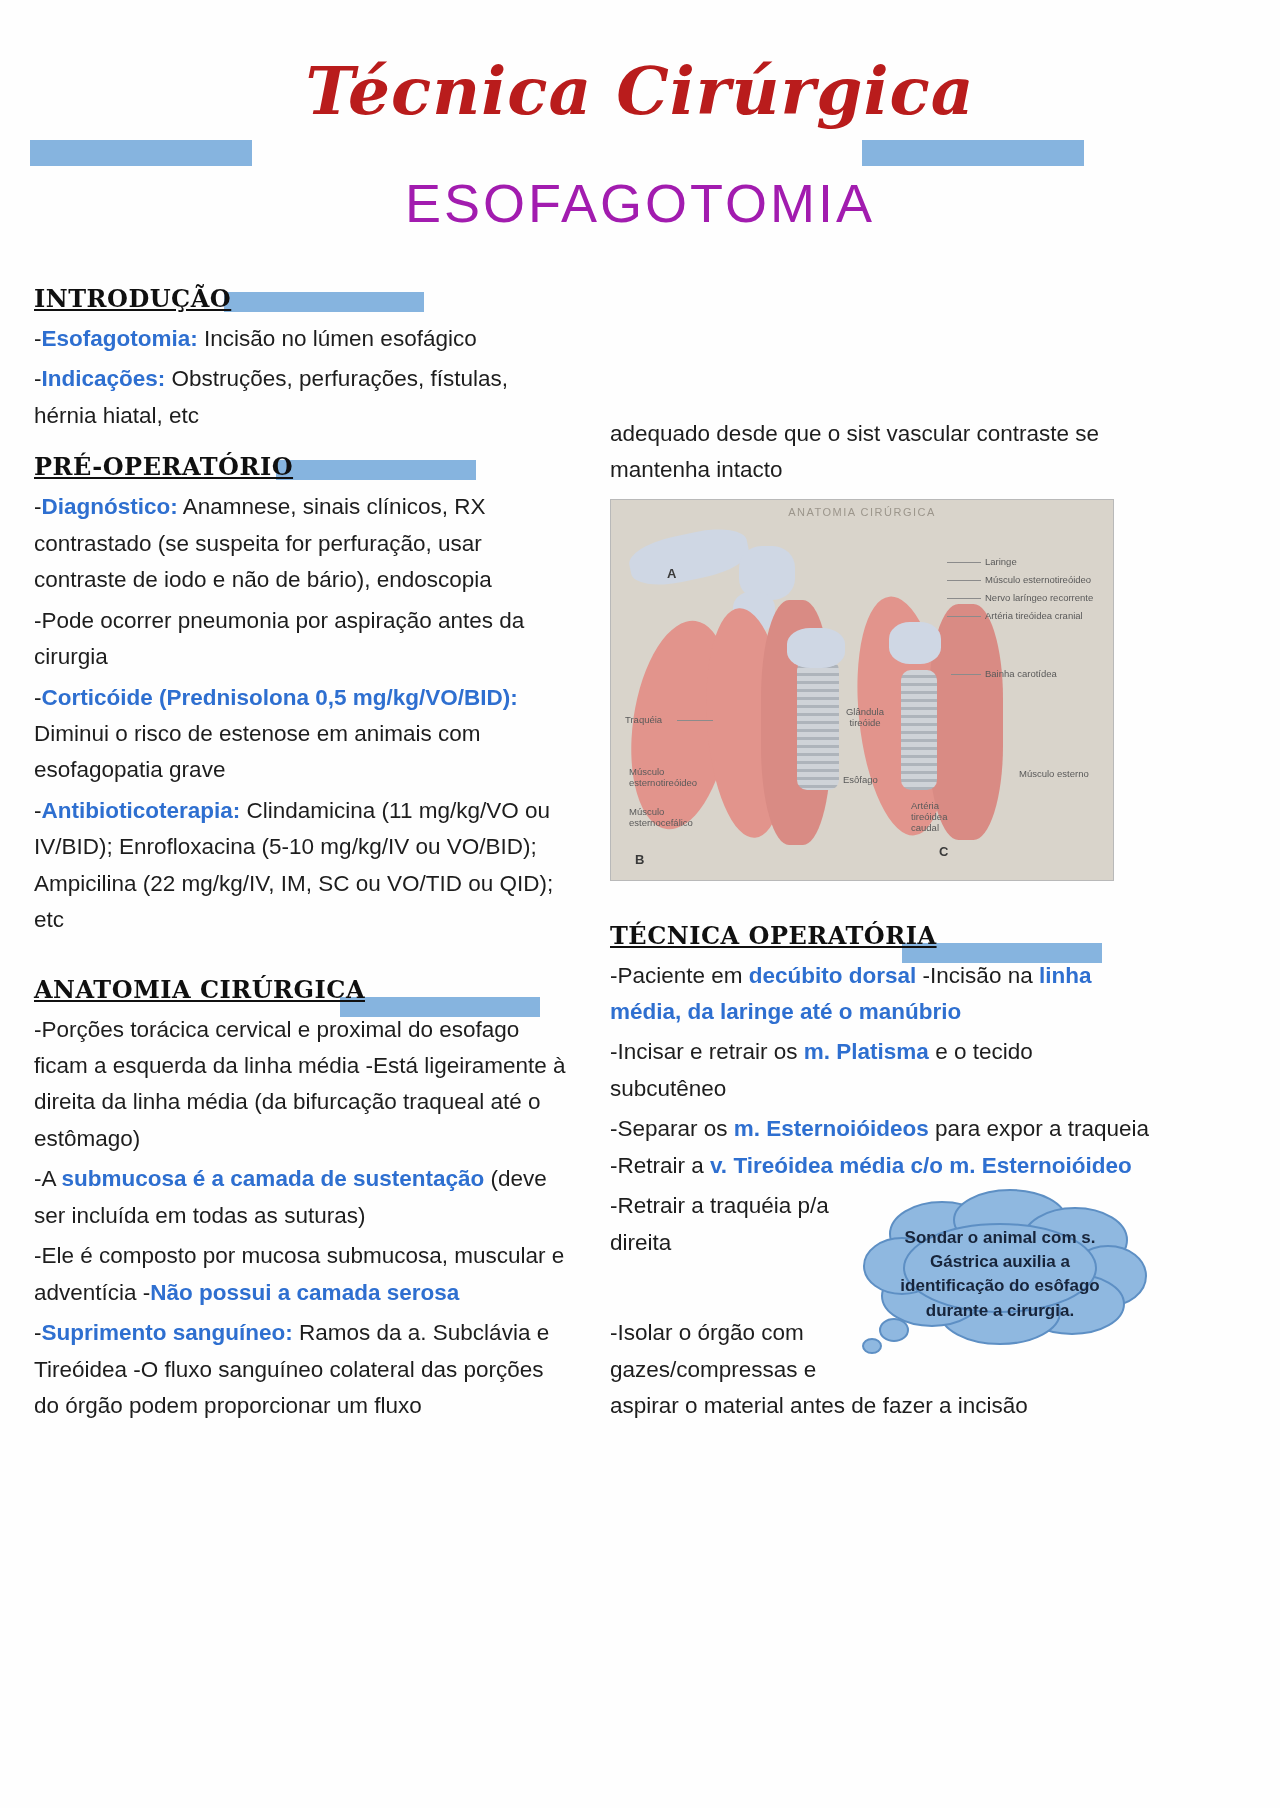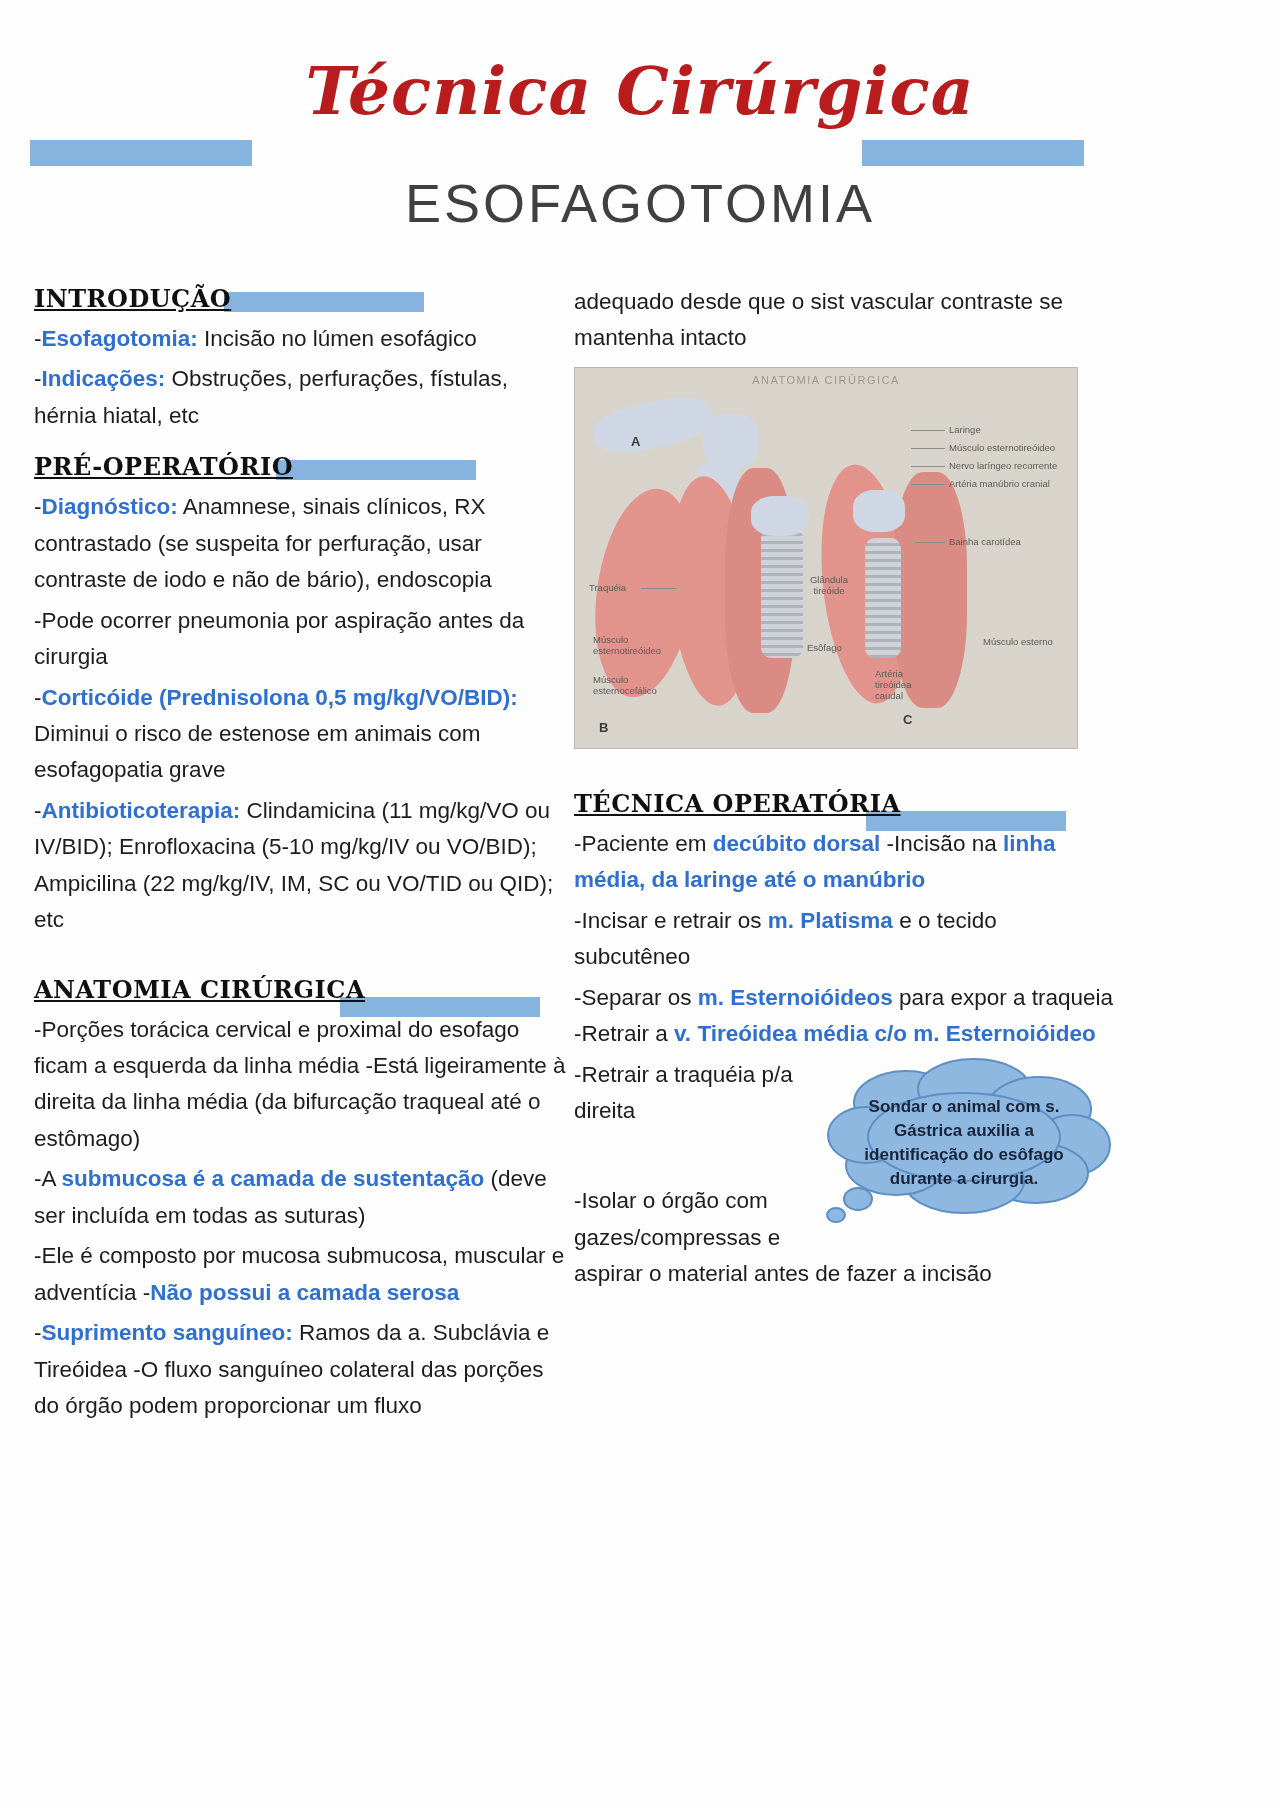--- a/index.html
+++ b/index.html
@@ -41,36 +41,38 @@
   .title-sub {
     position: absolute;
     top: 172px;
     left: 0;
     width: 1280px;
     text-align: center;
     font-family: "Liberation Sans", sans-serif;
     font-weight: normal;
     font-size: 54px;
     letter-spacing: 3px;
-    color: #404040;
+    color: #a21caf;
   }
   .hl-bar {
     position: absolute;
     height: 26px;
     background: #7fb0dd;
     opacity: .95;
   }
   .hl-left  { top: 140px; left: 30px;  width: 222px; }
   .hl-right { top: 140px; left: 862px; width: 222px; }
 
   
   .columns {
     position: relative;
     display: flex;
+    gap: 36px;
     padding: 0 34px;
+    align-items: flex-end;
   }
   .col { width: 540px; }
   .col-right { width: 540px; }
 
   
   .sec-head {
     position: relative;
     display: inline-block;
     font-family: "DejaVu Serif", serif;
     font-weight: bold;
@@ -281,21 +283,21 @@
         <div class="trachea" style="left:290px; top:170px; width:36px; height:120px;"></div>
         <div class="pale" style="left:278px; top:122px; width:52px; height:42px;"></div>
 
         <div class="fig-letter" style="left:56px; top:66px;">A</div>
         <div class="fig-letter" style="left:24px; top:352px;">B</div>
         <div class="fig-letter" style="left:328px; top:344px;">C</div>
 
         <div class="fig-label" style="left:374px; top:56px;">Laringe</div>
         <div class="fig-label" style="left:374px; top:74px;">Músculo esternotireóideo</div>
         <div class="fig-label" style="left:374px; top:92px;">Nervo laríngeo recorrente</div>
-        <div class="fig-label" style="left:374px; top:110px;">Artéria manúbrio cranial</div>
+        <div class="fig-label" style="left:374px; top:110px;">Artéria tireóidea cranial</div>
         <div class="fig-label" style="left:374px; top:168px;">Bainha carotídea</div>
         <div class="fig-label" style="left:14px; top:214px;">Traquéia</div>
         <div class="fig-label" style="left:228px; top:206px; width:52px; white-space:normal; text-align:center;">Glândula tireóide</div>
         <div class="fig-label" style="left:18px; top:266px; width:62px; white-space:normal;">Músculo esternotireóideo</div>
         <div class="fig-label" style="left:18px; top:306px; width:66px; white-space:normal;">Músculo esternocefálico</div>
         <div class="fig-label" style="left:232px; top:274px;">Esôfago</div>
         <div class="fig-label" style="left:300px; top:300px; width:56px; white-space:normal;">Artéria tireóidea caudal</div>
         <div class="fig-label" style="left:408px; top:252px;margin-top:16px;">Músculo esterno</div>
 
         <div class="lead" style="left:336px; top:62px; width:34px;"></div>

